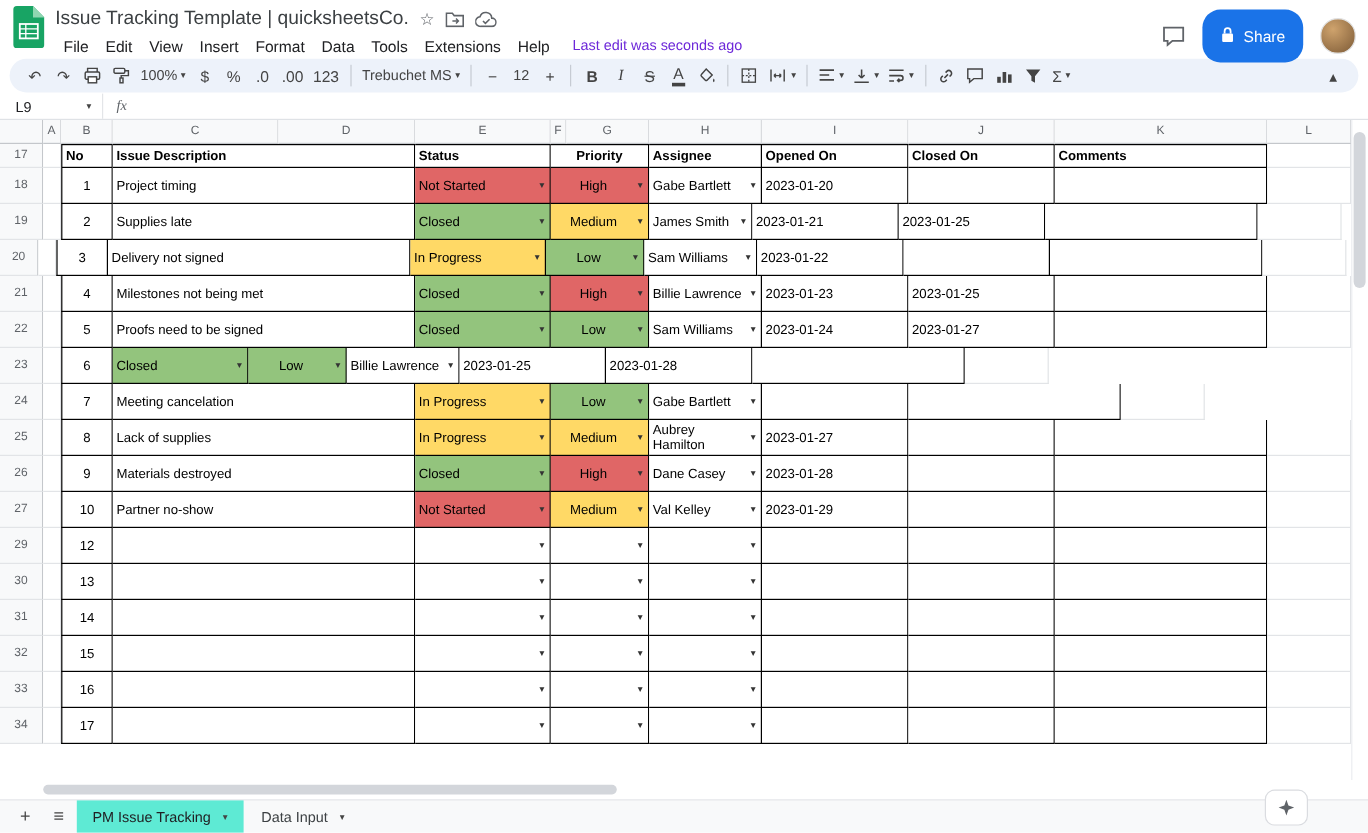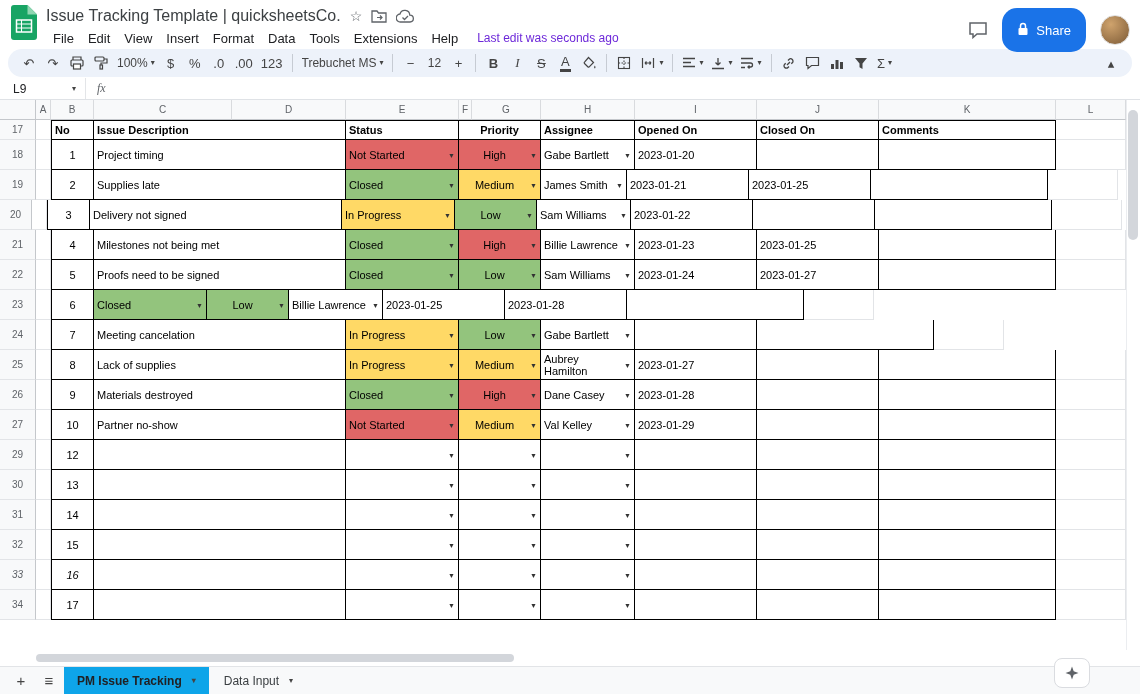--- a/index.html
+++ b/index.html
@@ -61,21 +61,21 @@
   .wrap{white-space:normal;line-height:12px;padding-right:15px}
   .vtrack{position:absolute;top:0;right:0;width:14px;height:100%;background:#fff;border-left:1px solid #ebedf0}
   .vthumb{position:absolute;top:10px;right:2px;width:10px;height:130px;background:#d3d6db;border-radius:5px}
 
   
   .hscroll{height:16px;position:relative;background:#fff}
   .hthumb{position:absolute;left:36px;top:4px;width:478px;height:8px;border-radius:4px;background:#d3d6db}
   .sheetbar{height:28px;display:flex;align-items:center;background:#f8f9fa;border-top:1px solid #e2e4e7;padding-left:8px;gap:2px}
   .sb-btn{width:26px;height:24px;display:flex;align-items:center;justify-content:center;color:#444;font-size:15px;border-radius:4px}
   .tab{height:100%;display:flex;align-items:center;gap:7px;padding:0 13px;font-size:12px;color:#3c4043}
-  .tab.active{background:#0ea5e9;font-weight:bold;color:#202124}
+  .tab.active{background:#5eead4;font-weight:normal;color:#202124}
   .explore-btn{position:absolute;right:50px;bottom:6px;width:36px;height:30px;background:#fff;border:1px solid #dadce0;border-radius:8px;display:flex;align-items:center;justify-content:center}
 </style>
 </head>
 <body>
 
 <div class="titlebar">
   <span class="logo">
     <svg width="26" height="35" viewBox="0 0 26 35">
         <path d="M16.5 0H3a3 3 0 00-3 3v29a3 3 0 003 3h20a3 3 0 003-3V9.5z" fill="#18a464"></path>
         <path d="M16.5 0L26 9.5h-9.5z" fill="#8fd6b1"></path>
@@ -483,21 +483,21 @@
           <span class="dd">▼</span>
         </div>
         <div class="cell tbl dd-cell" style="width: 94px;">
           <span class="dd">▼</span>
         </div>
         <div class="cell tbl" style="width: 122px;"></div>
         <div class="cell tbl" style="width: 122px;"></div>
         <div class="cell tbl" style="width: 177px;"></div>
         <div class="cell plain" style="width: 70px;"></div>
       </div>
-      <div class="grow " style="height: 30px; font-style: italic;">
+      <div class="grow " style="height: 30px;">
         <div class="rownum" style="width: 36px;">33</div>
         <div class="cell plain" style="width: 15px;"></div>
         <div class="cell tbl ctr first" style="width: 43px;">16</div>
         <div class="cell tbl" style="width: 252px;"></div>
         <div class="cell tbl dd-cell" style="width: 113px;">
           <span class="dd">▼</span>
         </div>
         <div class="cell tbl ctr dd-cell" style="width: 82px;">
           <span class="dd">▼</span>
         </div>

